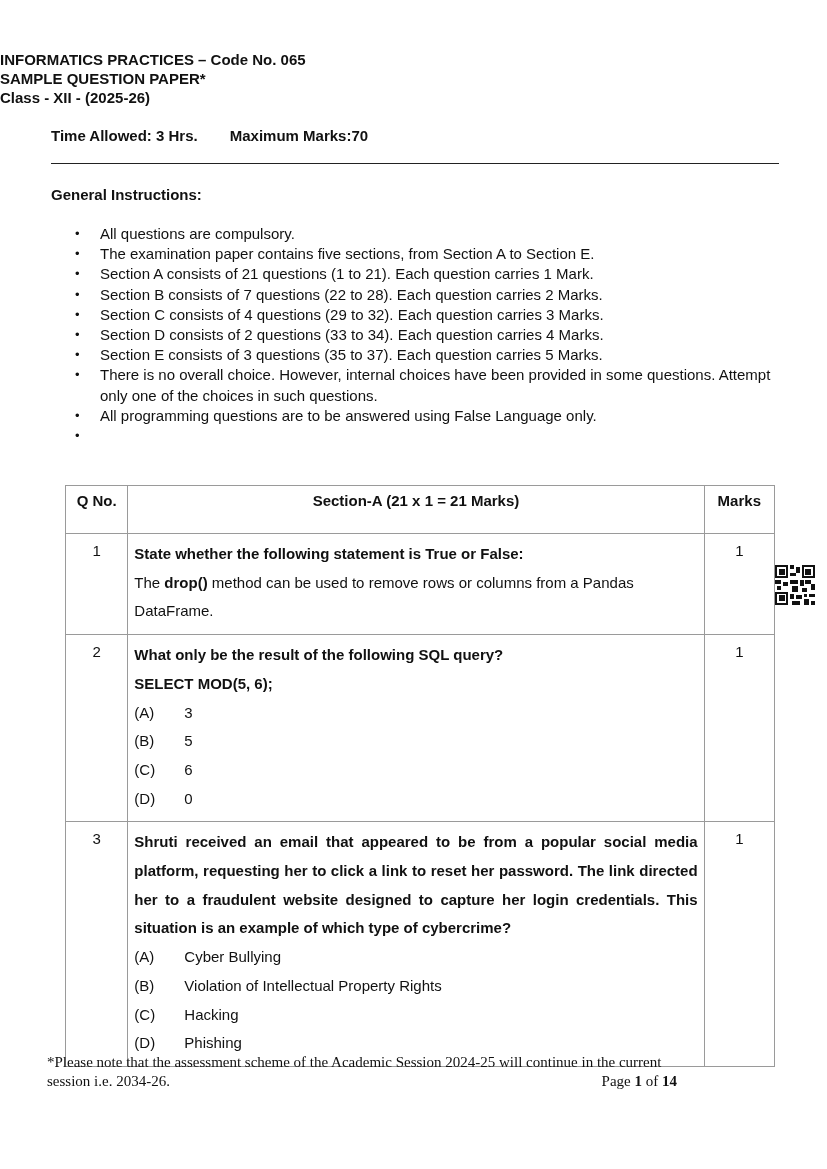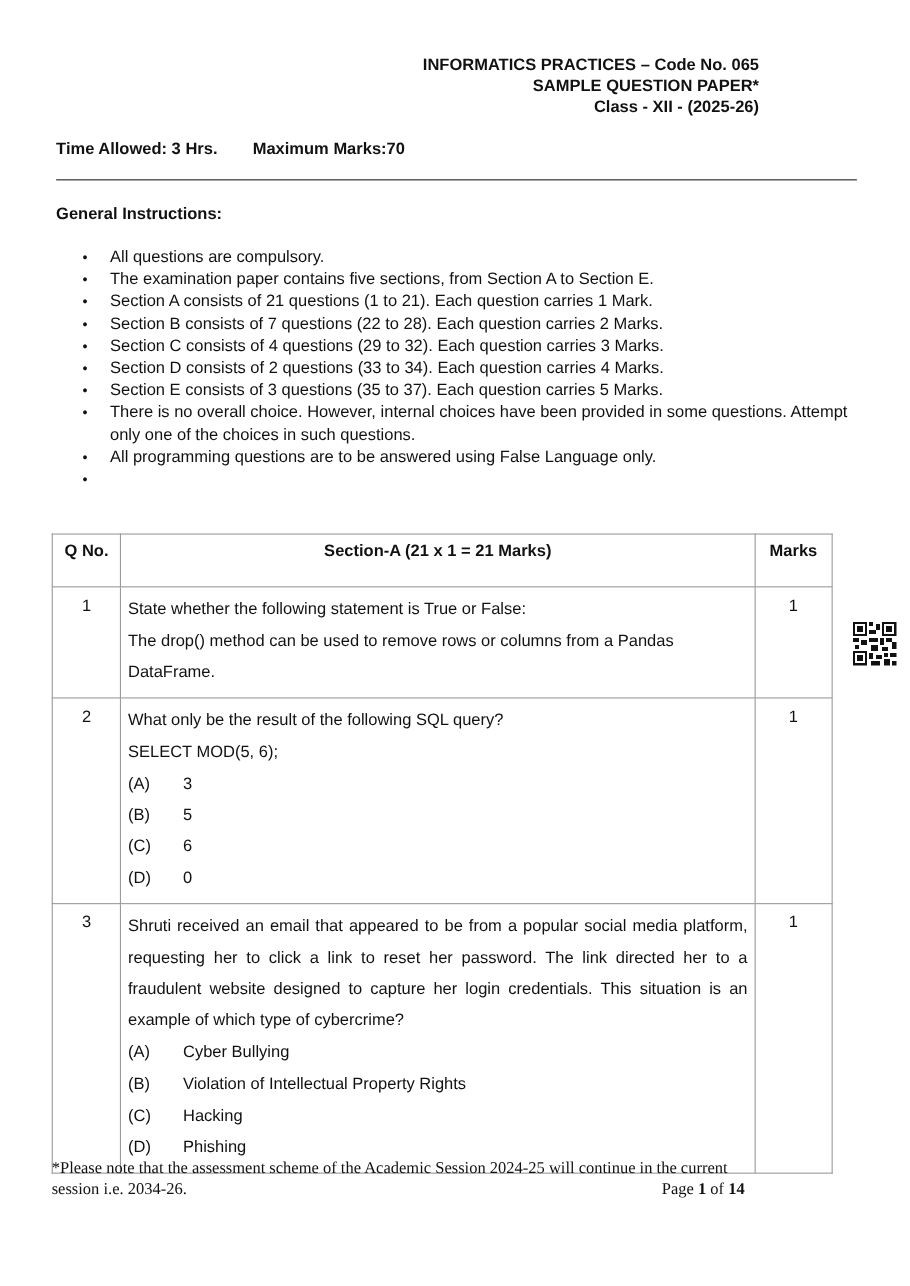--- a/index.html
+++ b/index.html
@@ -1,46 +1,46 @@
 <!DOCTYPE html>
 <html><head>
   <meta charset="utf-8">
   <style>
     html, body { margin: 0; padding: 0; background: #ffffff; }
     body {
       width: 827px; height: 1169px; position: relative; overflow: hidden;
       font-family: "Liberation Sans", sans-serif; color: #111;
     }
-    .header { position: absolute; top: 50px; left: 0; width: 690px; text-align: right; }
+    .header { position: absolute; top: 50px; left: 0; width: 690px; text-align: left; }
     .header div { font-weight: bold; font-size: 15px; line-height: 19px; }
     .meta-row {
       position: absolute; top: 127px; left: 51px; width: 731px;
       display: flex; justify-content: flex-start; font-weight: bold; font-size: 15px;
     }
     .meta-row .right { margin-right: 0; margin-left: 32px; }
     .hr { position: absolute; top: 163px; left: 51px; width: 728px; height: 1px; border-top: 1.6px solid #222; }
     .gi-title { position: absolute; top: 186px; left: 51px; font-weight: bold; font-size: 15px; }
     ul.instr {
       position: absolute; top: 224px; left: 51px; width: 740px; margin: 0; padding: 0; list-style: none;
       font-size: 15px; line-height: 20.2px;
     }
     ul.instr li { position: relative; padding-left: 49px; }
     ul.instr li .bullet { position: absolute; left: 24px; top: 0; font-size: 13px; }
     table.qtable {
-      position: absolute; top: 485px; left: 47px; width: 710px;
+      position: absolute; top: 485px; left: 65px; width: 710px;
       border-collapse: collapse; font-size: 15px;
     }
     table.qtable td, table.qtable th {
       border: 1px solid #9a9a9a; vertical-align: top;
     }
     table.qtable th { font-weight: bold; height: 41px; padding: 6px 5px 0 5px; text-align: center; vertical-align: top; }
     .col-qno { width: 59px; text-align: center; padding-top: 8px; }
     .col-body { width: 560px; padding: 6px 6px 8px 6px; line-height: 28.7px; }
     .col-marks { width: 67px; text-align: center; padding-top: 8px; }
-    .bold { font-weight: normal; }
+    .bold { font-weight: bold; }
     .justify { text-align: justify; }
     .opt { display: flex; }
     .opt .lbl { width: 50px; }
     .qr {
       position: absolute; left: 775px; top: 565px; width: 40px; height: 40px;
     }
     .footer {
       position: absolute; top: 1053px; left: 47px; width: 700px;
       font-family: "Liberation Serif", serif; font-size: 15px; line-height: 19px;
     }

